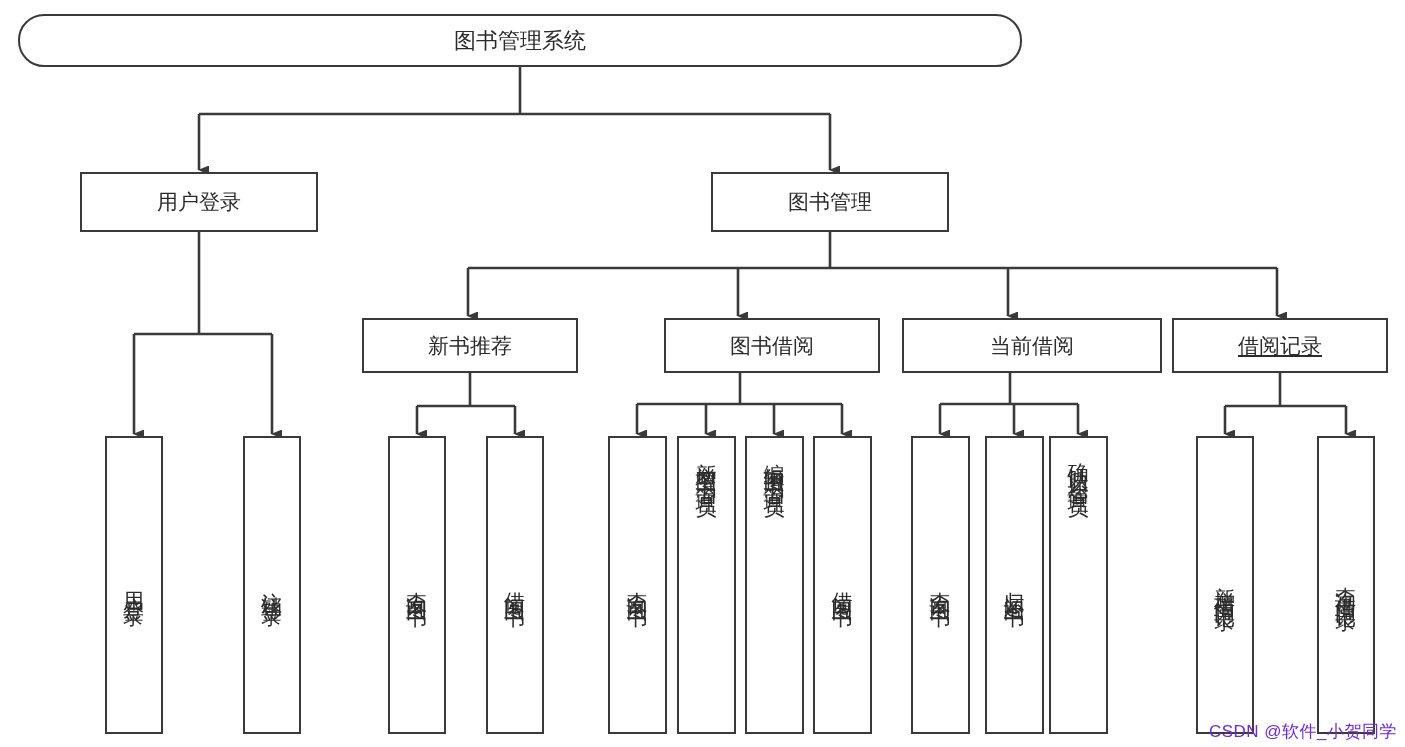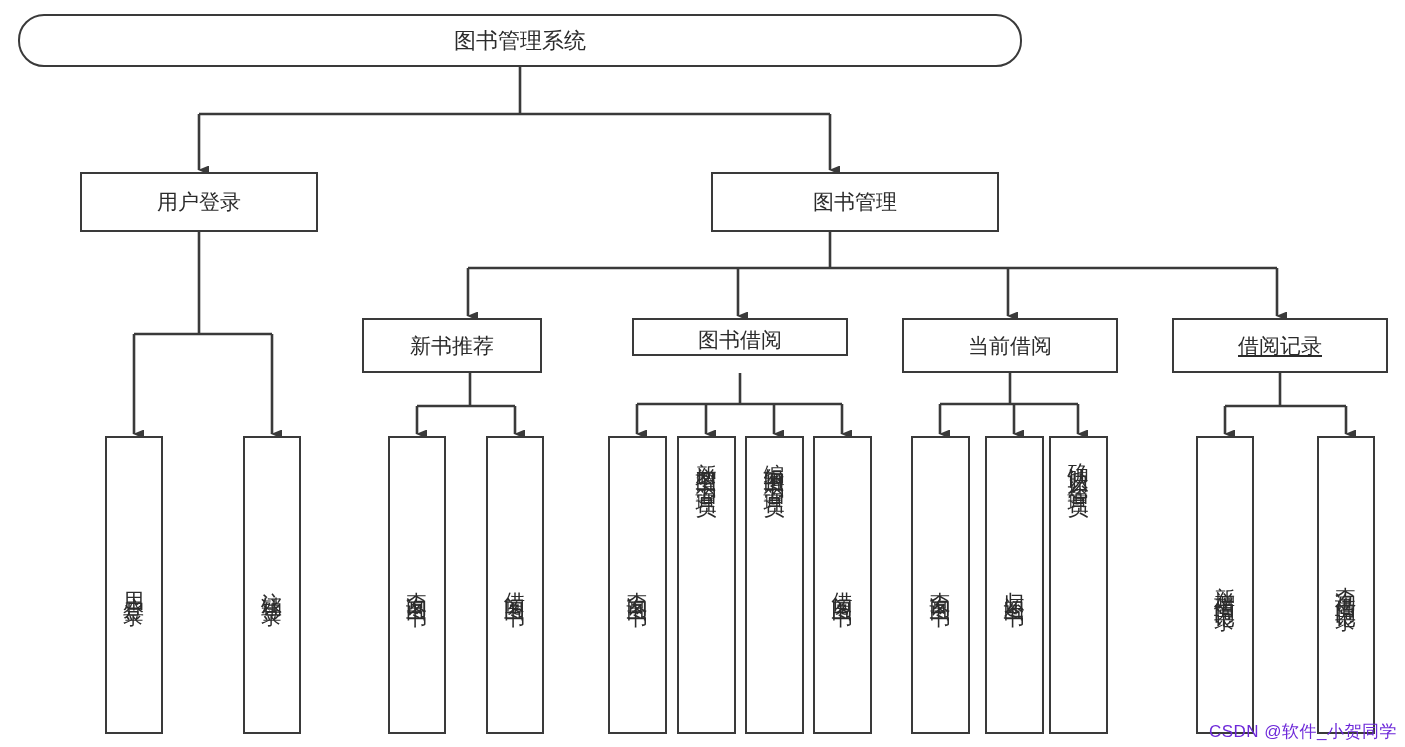--- a/index.html
+++ b/index.html
@@ -123,30 +123,30 @@
       </g>
   </svg>
 
   <div id="nodes-layer">
       <div class="node root" style="left: 18px; top: 14px; width: 1004px; height: 53px; border-radius: 26px;">
         <span>图书管理系统</span>
       </div>
       <div class="node level2" style="left: 80px; top: 172px; width: 238px; height: 60px;">
         <span>用户登录</span>
       </div>
-      <div class="node level2" style="left: 711px; top: 172px; width: 288px; height: 60px;">
+      <div class="node level2" style="left: 711px; top: 172px; width: 238px; height: 60px;">
         <span>图书管理</span>
       </div>
-      <div class="node level2" style="left: 362px; top: 318px; width: 180px; height: 55px;">
+      <div class="node level2" style="left: 362px; top: 318px; width: 216px; height: 55px;">
         <span>新书推荐</span>
       </div>
-      <div class="node level2" style="left: 632px; top: 318px; width: 216px; height: 38px; align-items: flex-end;">
+      <div class="node level2" style="left: 664px; top: 318px; width: 216px; height: 55px;">
         <span>图书借阅</span>
       </div>
-      <div class="node level2" style="left: 902px; top: 318px; width: 216px; height: 55px;">
+      <div class="node level2" style="left: 902px; top: 318px; width: 260px; height: 55px;">
         <span>当前借阅</span>
       </div>
       <div class="node level2" style="left: 1172px; top: 318px; width: 216px; height: 55px; text-decoration: underline;">
         <span>借阅记录</span>
       </div>
       <div class="node leaf center-text" style="left: 105px; top: 436px; width: 58px; height: 298px;">
         <span class="leaf-text">用户登录</span>
       </div>
       <div class="node leaf center-text" style="left: 243px; top: 436px; width: 58px; height: 298px;">
         <span class="leaf-text">注销登录</span>

